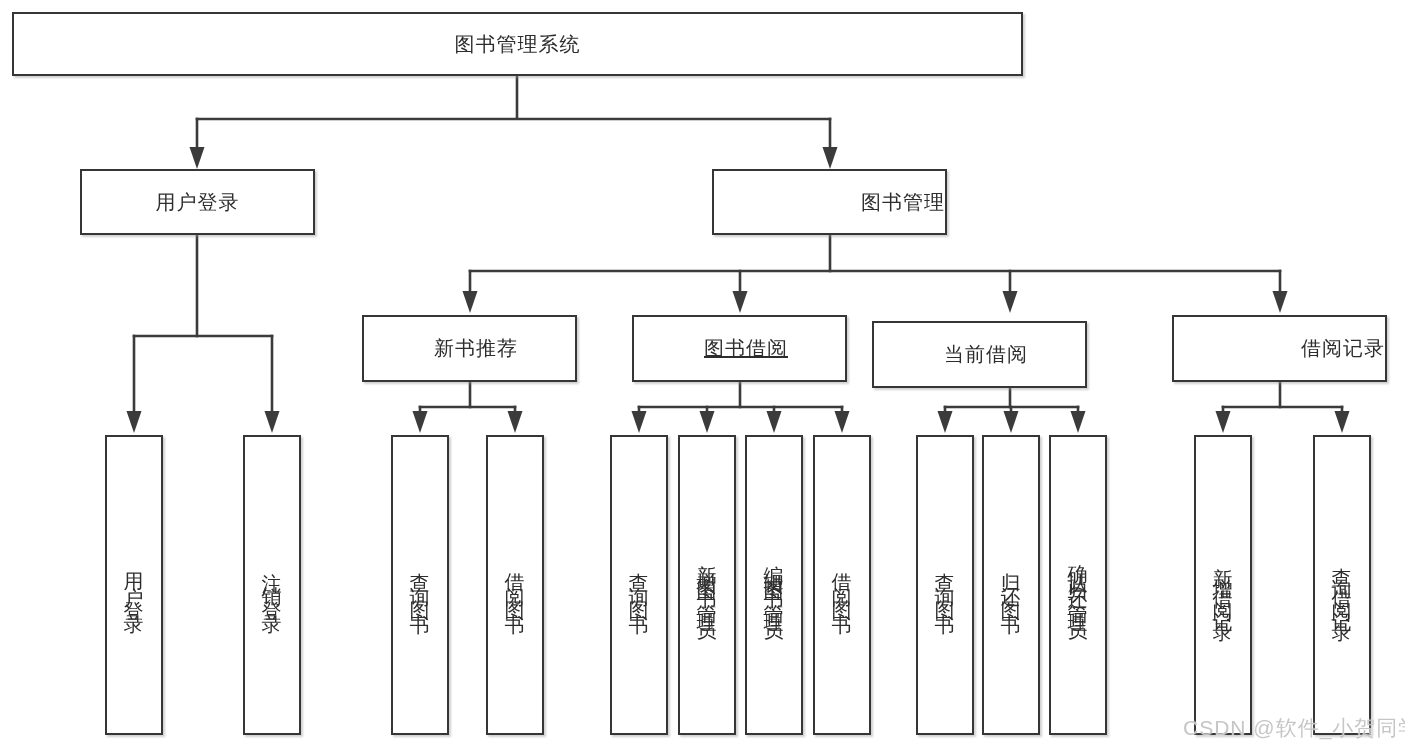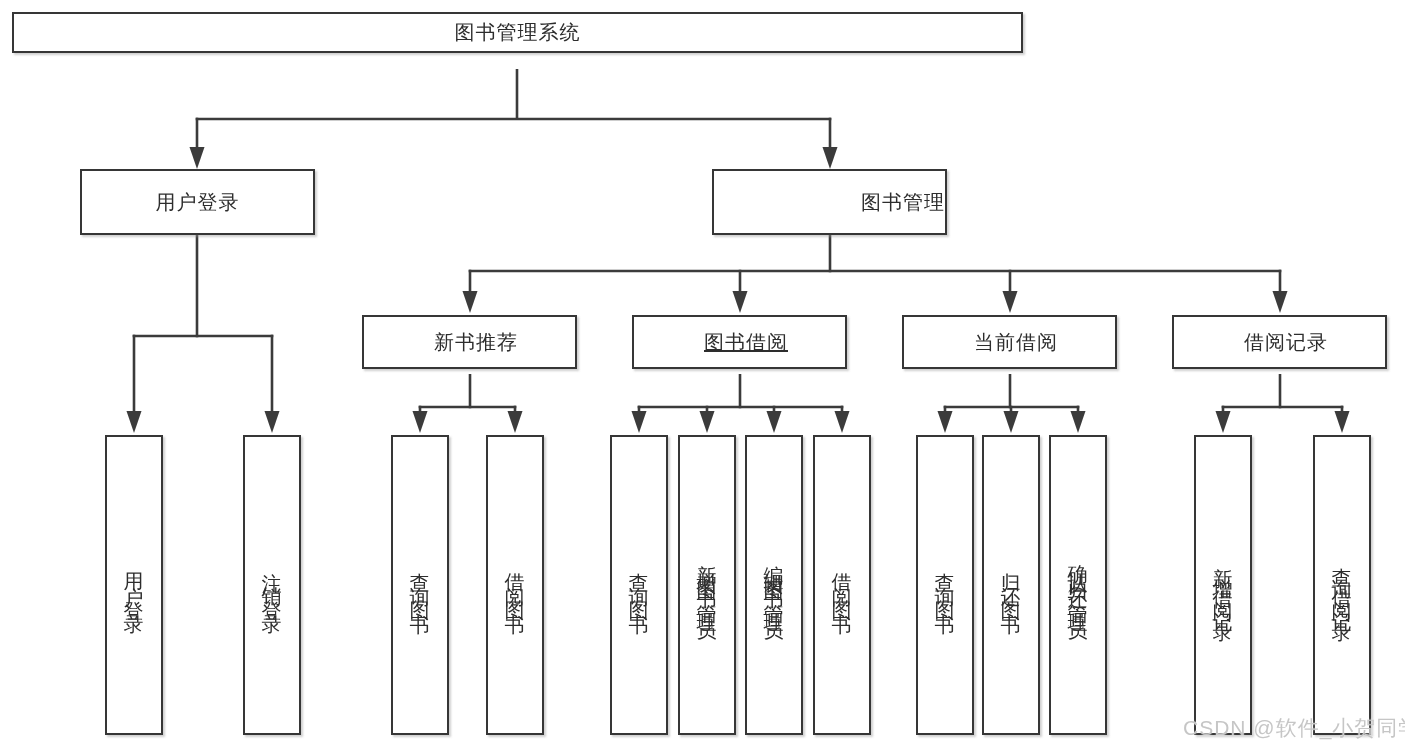--- a/index.html
+++ b/index.html
@@ -17,23 +17,23 @@
     background:#ffffff;
     border:2.5px solid #363636;
     box-shadow:2px 2px 2px rgba(150,150,150,.45);
     display:flex;align-items:center;justify-content:center;
     color:#2d2d2d;
     font-size:20px;
     font-weight:500;
     z-index:2;
     letter-spacing:1px;
   }
-  .root{left:12px;top:12px;width:1011px;height:41px;}
+  .root{left:12px;top:12px;width:1011px;height:64px;}
   .lvl2{top:169px;width:235px;height:66px;}
-  .lvl3{top:315px;width:215px;height:54px;padding-left:13px;}
+  .lvl3{top:315px;width:215px;height:67px;padding-left:13px;}
   .leaf{top:435px;width:58px;height:300px;}
   .leaf .vtxt{
     writing-mode:vertical-rl;
     text-orientation:mixed;
     letter-spacing:0;
     line-height:1;
   }
   .ls-4 .vtxt{letter-spacing:14px;}
   .ls-6 .vtxt{letter-spacing:11px;}
   .ls-9 .vtxt{letter-spacing:8px;}
@@ -131,24 +131,24 @@
   <div class="node lvl2" style="left:712px;justify-content:flex-end;">
     <span>图书管理</span>
   </div>
 
   <div class="node lvl3" style="left:362px;">
     <span>新书推荐</span>
   </div>
   <div class="node lvl3" style="left:632px;text-decoration:underline;">
     <span>图书借阅</span>
   </div>
-  <div class="node lvl3" style="left:902px;">
+  <div class="node lvl3" style="left:872px;margin-top:6px;">
     <span>当前借阅</span>
   </div>
-  <div class="node lvl3" style="left:1172px;">
+  <div class="node lvl3" style="left:1172px;justify-content:flex-end;">
     <span>借阅记录</span>
   </div>
 
   <div class="node leaf ls-4" style="left:105px;">
     <span class="vtxt">用户登录</span>
   </div>
   <div class="node leaf ls-4" style="left:243px;">
     <span class="vtxt">注销登录</span>
   </div>
 

